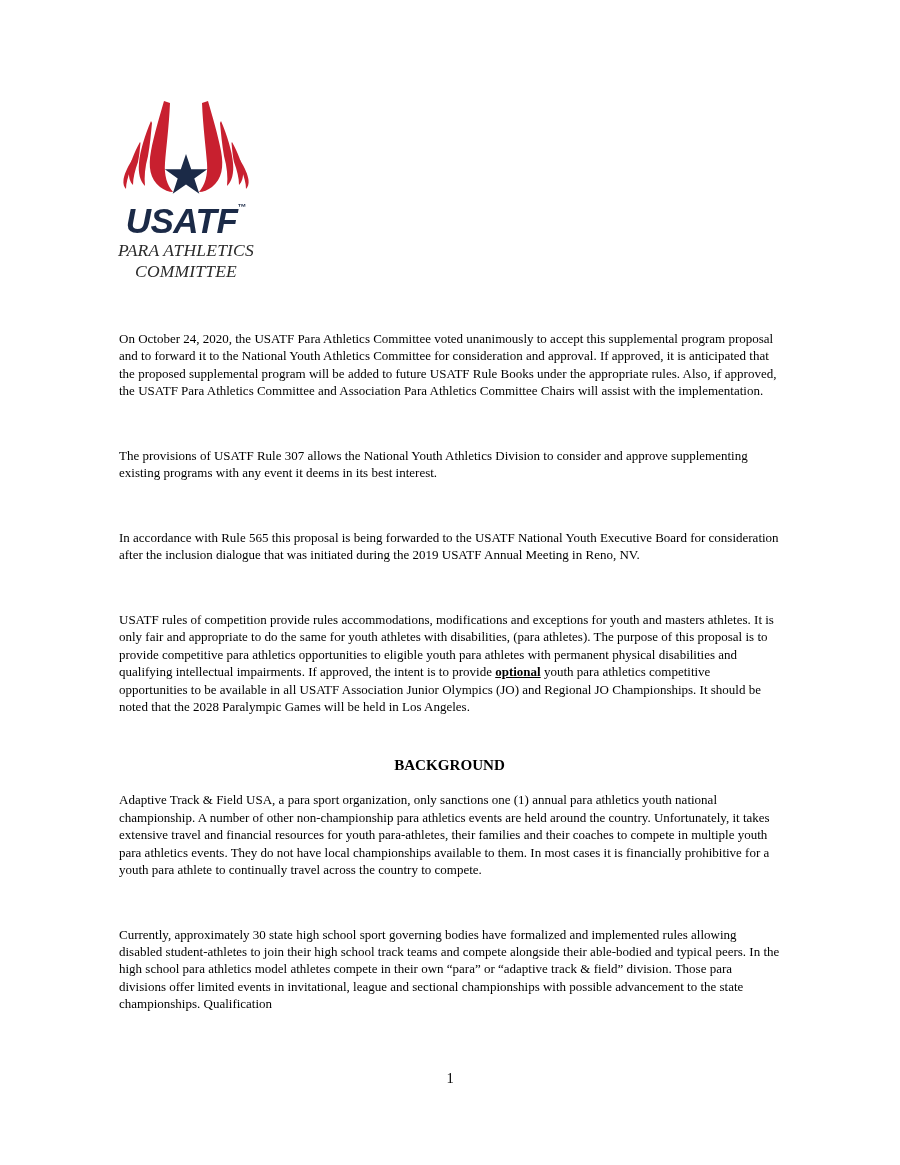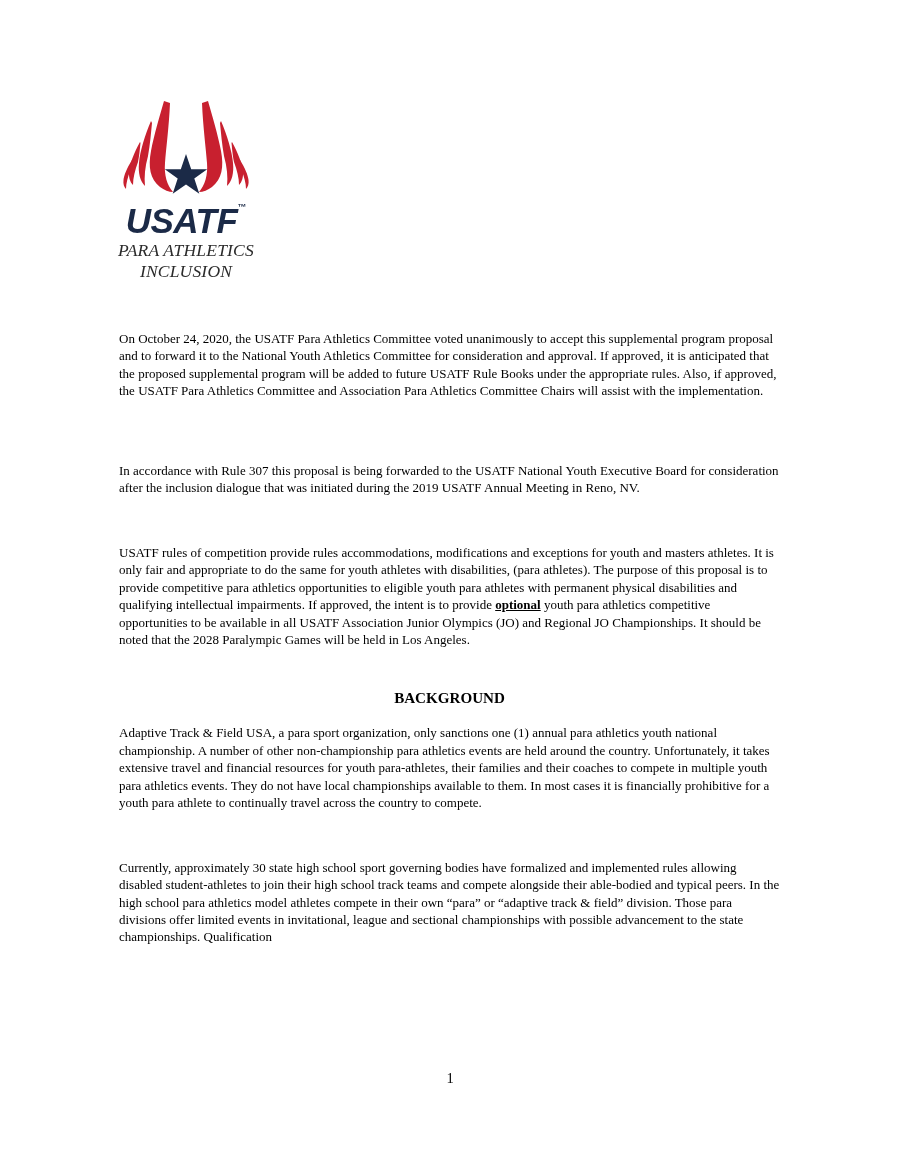--- a/index.html
+++ b/index.html
@@ -150,37 +150,38 @@
       <path d="M112 45 C118 56 122 66 123 74 C123.5 80 122 85 119 88 C119 81 117 73 114 65 C112.5 58 112 50 111.5 46 Z" fill="#C8202F"></path>
       <path d="M120 63 C125 71 128 78 128.5 83 C129 87 128 90 126 92 C126 86 124 80 122 74 C121 70 120.4 66 120 64 Z" fill="#C8202F"></path>
 
       <path d="M66 57 L71.2 72.2 L87.2 72.2 L74.3 81.6 L79.3 96.8 L66 87.4 L52.7 96.8 L57.7 81.6 L44.8 72.2 L60.8 72.2 Z" fill="#1B2A47"></path>
     </svg>
 
     <div class="logo-wordmark"><span>USATF</span><span class="logo-tm">™</span></div>
 
     <div class="logo-sub">
       <div>PARA ATHLETICS</div>
-      <div>INCLUSION</div>
+      <div>COMMITTEE</div>
     </div>
   </div>
 
   <div class="doc">
 
 
     <div class="spacer-title"></div>
 
     <p class="para">On October 24, 2020, the USATF Para Athletics Committee voted unanimously to accept this supplemental program proposal and to forward it to the National Youth Athletics Committee for consideration and approval. If approved, it is anticipated that the proposed supplemental program will be added to future USATF Rule Books under the appropriate rules. Also, if approved, the USATF Para Athletics Committee and Association Para Athletics Committee Chairs will assist with the implementation.</p>
 
     <div class="spacer"></div>
 
+    <p class="para">The provisions of USATF Rule 307 allows the National Youth Athletics Division to consider and approve supplementing existing programs with any event it deems in its best interest.</p>
 
     <div class="spacer"></div>
 
-    <p class="para">In accordance with Rule 307 this proposal is being forwarded to the USATF National Youth Executive Board for consideration after the inclusion dialogue that was initiated during the 2019 USATF Annual Meeting in Reno, NV.</p>
+    <p class="para">In accordance with Rule 565 this proposal is being forwarded to the USATF National Youth Executive Board for consideration after the inclusion dialogue that was initiated during the 2019 USATF Annual Meeting in Reno, NV.</p>
 
     <div class="spacer"></div>
 
     <p class="para"><span>USATF rules of competition provide rules accommodations, modifications and exceptions for youth and masters athletes. It is only fair and appropriate to do the same for youth athletes with disabilities, (para athletes). The purpose of this proposal is to provide competitive para athletics opportunities to eligible youth para athletes with permanent physical disabilities and qualifying intellectual impairments. If approved, the intent is to provide </span><u class="underline">optional</u><span> youth para athletics competitive opportunities to be available in all USATF Association Junior Olympics (JO) and Regional JO Championships. It should be noted that the 2028 Paralympic Games will be held in Los Angeles.</span></p>
 
     <div class="spacer"></div>
 
     <p class="section-head">BACKGROUND</p>
 
     <p class="para">Adaptive Track &amp; Field USA, a para sport organization, only sanctions one (1) annual para athletics youth national championship. A number of other non-championship para athletics events are held around the country. Unfortunately, it takes extensive travel and financial resources for youth para-athletes, their families and their coaches to compete in multiple youth para athletics events. They do not have local championships available to them. In most cases it is financially prohibitive for a youth para athlete to continually travel across the country to compete.</p>

